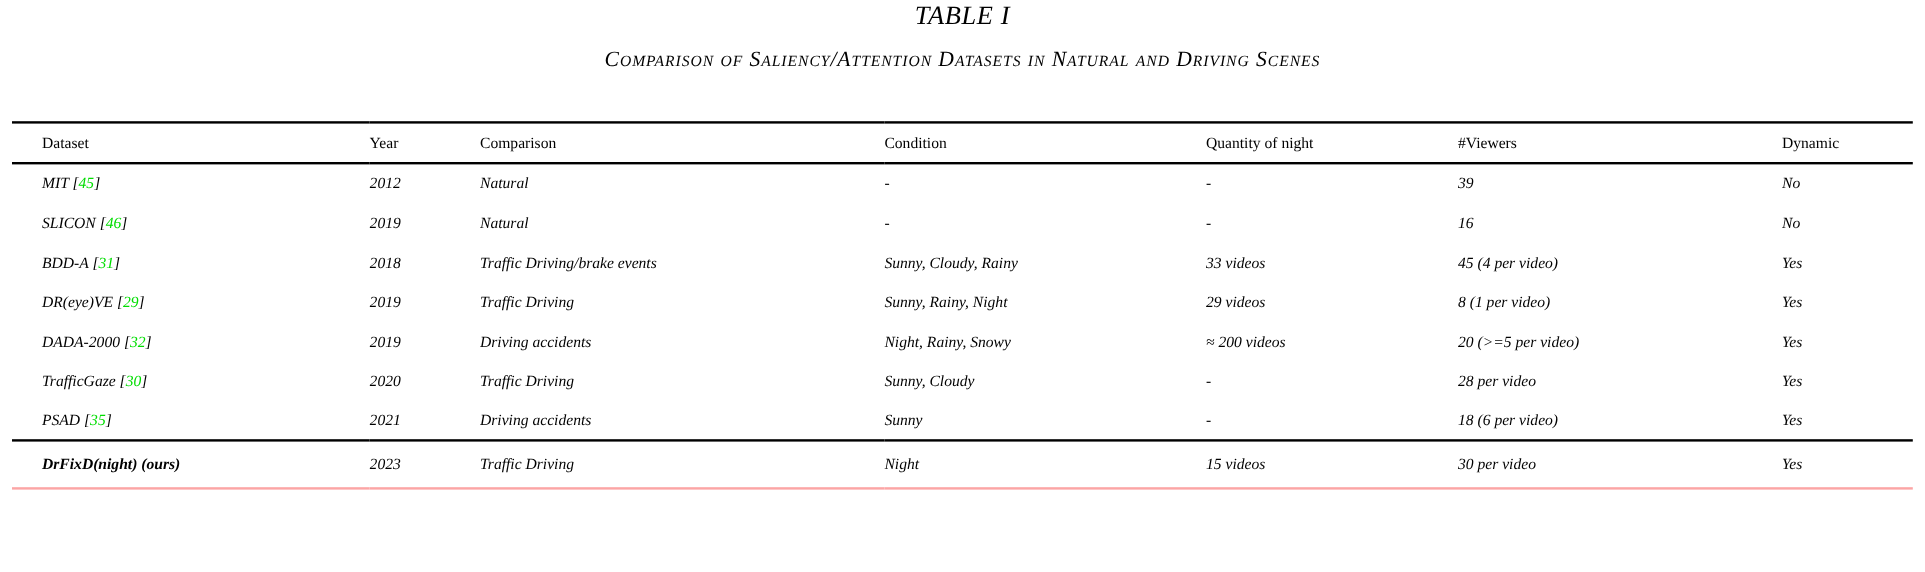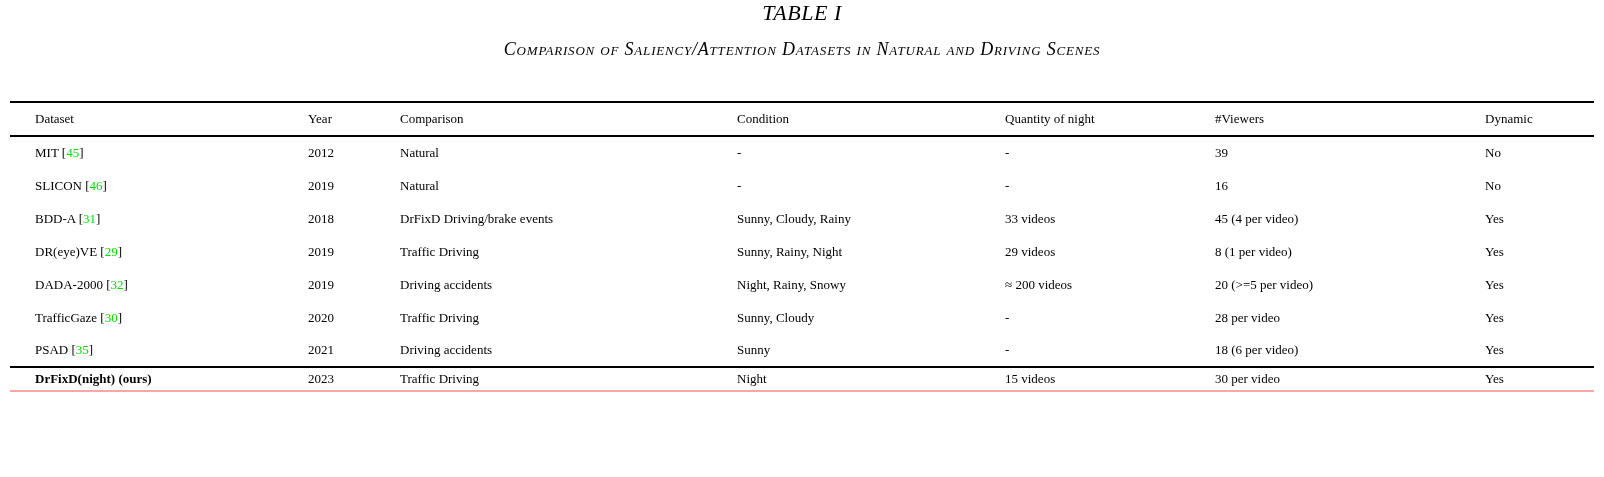--- a/index.html
+++ b/index.html
@@ -50,24 +50,25 @@
   table.datasets th:first-child,
   table.datasets td:first-child {
     padding-left: 25px;
   }
   thead tr {
     height: 34px;
     border-bottom: 2px solid #000;
   }
   tbody tr {
     height: 33px;
+    font-style: italic;
   }
   tbody tr.sep-above {
     border-top: 2px solid #000;
-    height: 24px;
+    height: 40px;
   }
   tbody tr.bold-row td:first-child {
     font-weight: bold;
   }
   .cite {
     color: var(--cite-color, #00dd00);
   }
 </style>
 </head>
 <body>
@@ -113,21 +114,21 @@
         <td>2019</td>
         <td>Natural</td>
         <td>-</td>
         <td>-</td>
         <td>16</td>
         <td>No</td>
       </tr>
       <tr>
         <td><span>BDD-A</span> [<span class="cite">31</span>]</td>
         <td>2018</td>
-        <td>DrFixD Driving/brake events</td>
+        <td>Traffic Driving/brake events</td>
         <td>Sunny, Cloudy, Rainy</td>
         <td>33 videos</td>
         <td>45 (4 per video)</td>
         <td>Yes</td>
       </tr>
       <tr>
         <td><span>DR(eye)VE</span> [<span class="cite">29</span>]</td>
         <td>2019</td>
         <td>Traffic Driving</td>
         <td>Sunny, Rainy, Night</td>

